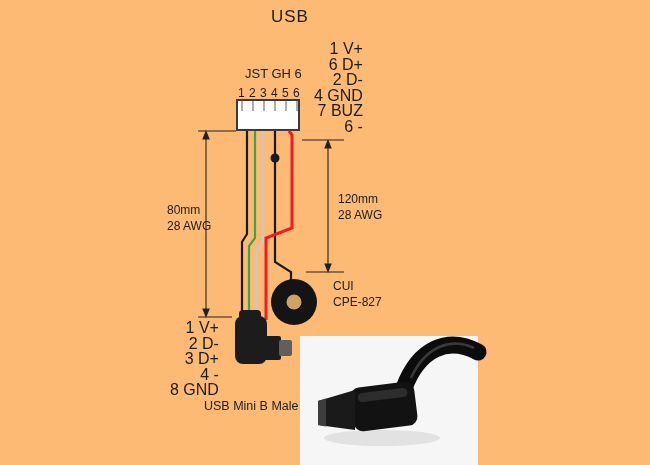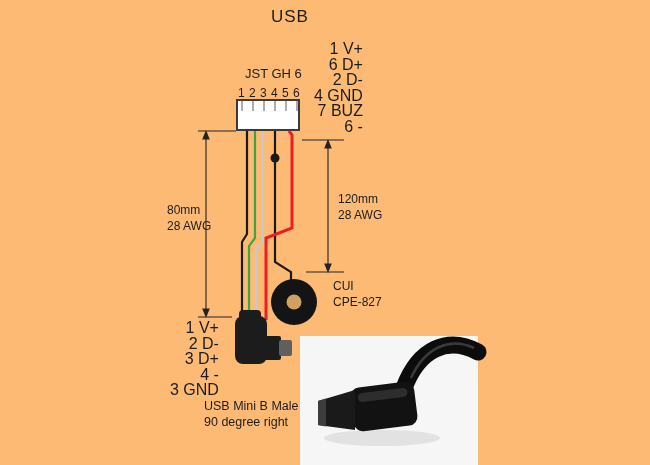--- a/index.html
+++ b/index.html
@@ -116,21 +116,20 @@
   <div class="dim-label" style="left:333px;top:278px;">
     <div>CUI</div>
     <div>CPE-827</div>
   </div>
 
   <div class="pin-list" style="left:170px;top:320px;">
     <div>1 V+</div>
     <div>2 D-</div>
     <div>3 D+</div>
     <div>4  -</div>
-    <div>3 GND</div>
+    <div>8 GND</div>
   </div>
 
   <div class="usb-caption" style="left:204px;top:398px;">
     <div>USB Mini B  Male</div>
-    <div>90 degree right</div>
   </div>
 
 </div>
 
 </body></html>

